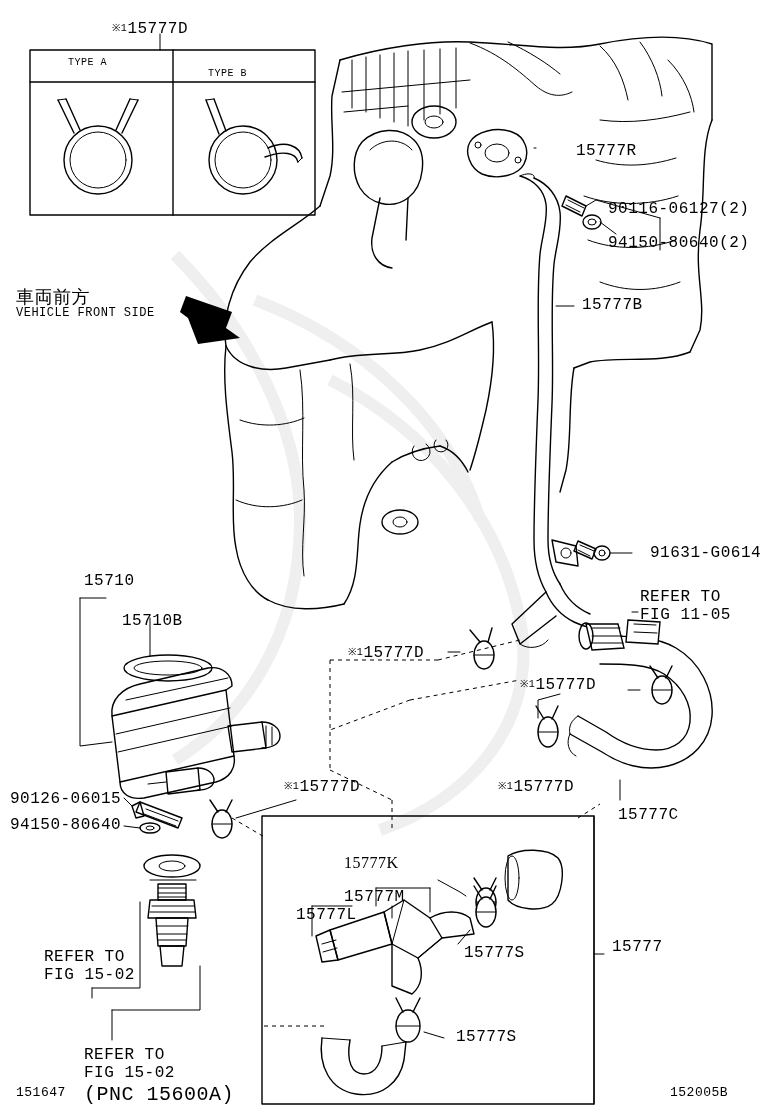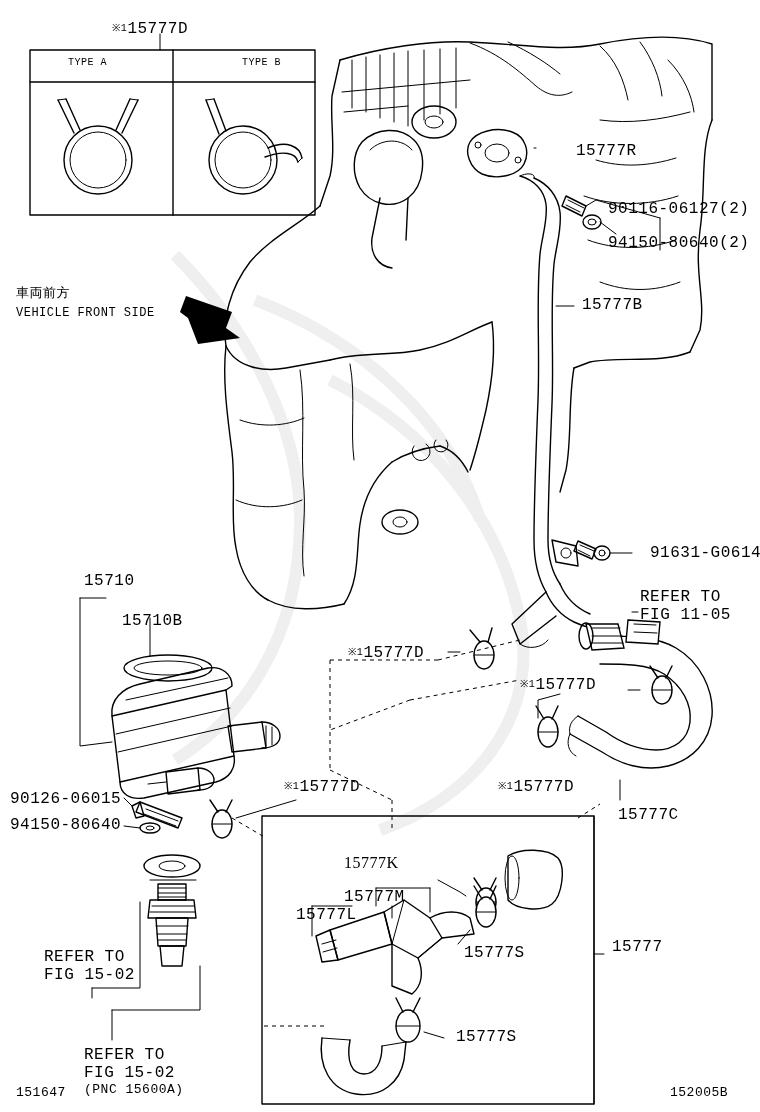--- a/index.html
+++ b/index.html
@@ -12,21 +12,21 @@
   svg#art{position:absolute;left:0;top:0;width:760px;height:1112px;}
   .lbl{
     position:absolute;
     font-family:"Liberation Mono", monospace;
     font-size:16px;
     letter-spacing:0.5px;
     white-space:pre;
     line-height:1.15;
   }
   .lbl.tiny{font-size:12px;}
-  .lbl.jp{font-family:Liberation Mono, monospace;font-size:13px;}
+  .lbl.jp{font-family:Liberation Serif, serif;font-size:18px;}
   .lbl.cell{font-size:10px;}
   .lbl.corner{font-family:"Liberation Mono", monospace;font-size:13px;}
   .ast{font-size:10px;vertical-align:2px;}
   .blk{display:block;}
 </style>
 </head>
 <body>
 
 <div id="sheet">
 
@@ -342,21 +342,21 @@
       <path d="M534 148 L536 148"></path>
       <path d="M556 306 L574 306"></path>
       <path d="M632 612 L638 612"></path>
       <path d="M620 780 L620 800"></path>
     </g>
   </svg>
 
   <div class="lbl" style="left:112px;top:20px;"><span class="ast">※1</span><span>15777D</span></div>
 
   <div class="lbl cell" style="left:68px;top:57px;">TYPE A</div>
-  <div class="lbl cell" style="left:208px;top:57px;margin-left:34px;">TYPE B</div>
+  <div class="lbl cell" style="left:208px;top:68px;">TYPE B</div>
 
   <div class="lbl jp" style="left:16px;top:287px;">車両前方</div>
   <div class="lbl tiny" style="left:16px;top:307px;font-family:'Liberation Mono',monospace;">VEHICLE FRONT SIDE</div>
 
   <div class="lbl" style="left:542px;top:142px;margin-left:34px;">15777R</div>
   <div class="lbl" style="left:608px;top:200px;">90116-06127(2)</div>
   <div class="lbl" style="left:608px;top:234px;">94150-80640(2)</div>
   <div class="lbl" style="left:582px;top:296px;">15777B</div>
   <div class="lbl" style="left:650px;top:544px;">91631-G0614</div>
 
@@ -377,18 +377,18 @@
   <div class="lbl" style="left:464px;top:944px;">15777S</div>
   <div class="lbl" style="left:456px;top:1028px;">15777S</div>
 
   <div class="lbl" style="left:348px;top:644px;"><span class="ast">※1</span><span>15777D</span></div>
   <div class="lbl" style="left:520px;top:676px;"><span class="ast">※1</span><span>15777D</span></div>
   <div class="lbl" style="left:498px;top:778px;"><span class="ast">※1</span><span>15777D</span></div>
   <div class="lbl" style="left:284px;top:778px;"><span class="ast">※1</span><span>15777D</span></div>
 
   <div class="lbl" style="left:44px;top:948px;"><span class="blk">REFER TO</span><span class="blk">FIG 15-02</span></div>
 
-  <div class="lbl" style="left:84px;top:1046px;"><span class="blk">REFER TO</span><span class="blk">FIG 15-02</span><span class="blk" style="font-size:13px;">(PNC 15600A)</span></div>
+  <div class="lbl" style="left:84px;top:1046px;"><span class="blk">REFER TO</span><span class="blk">FIG 15-02</span><span class="blk" style="font-size:20px;">(PNC 15600A)</span></div>
 
   <div class="lbl corner" style="left:16px;top:1086px;">151647</div>
   <div class="lbl corner" style="left:670px;top:1086px;">152005B</div>
 
 </div>
 
 </body></html>

